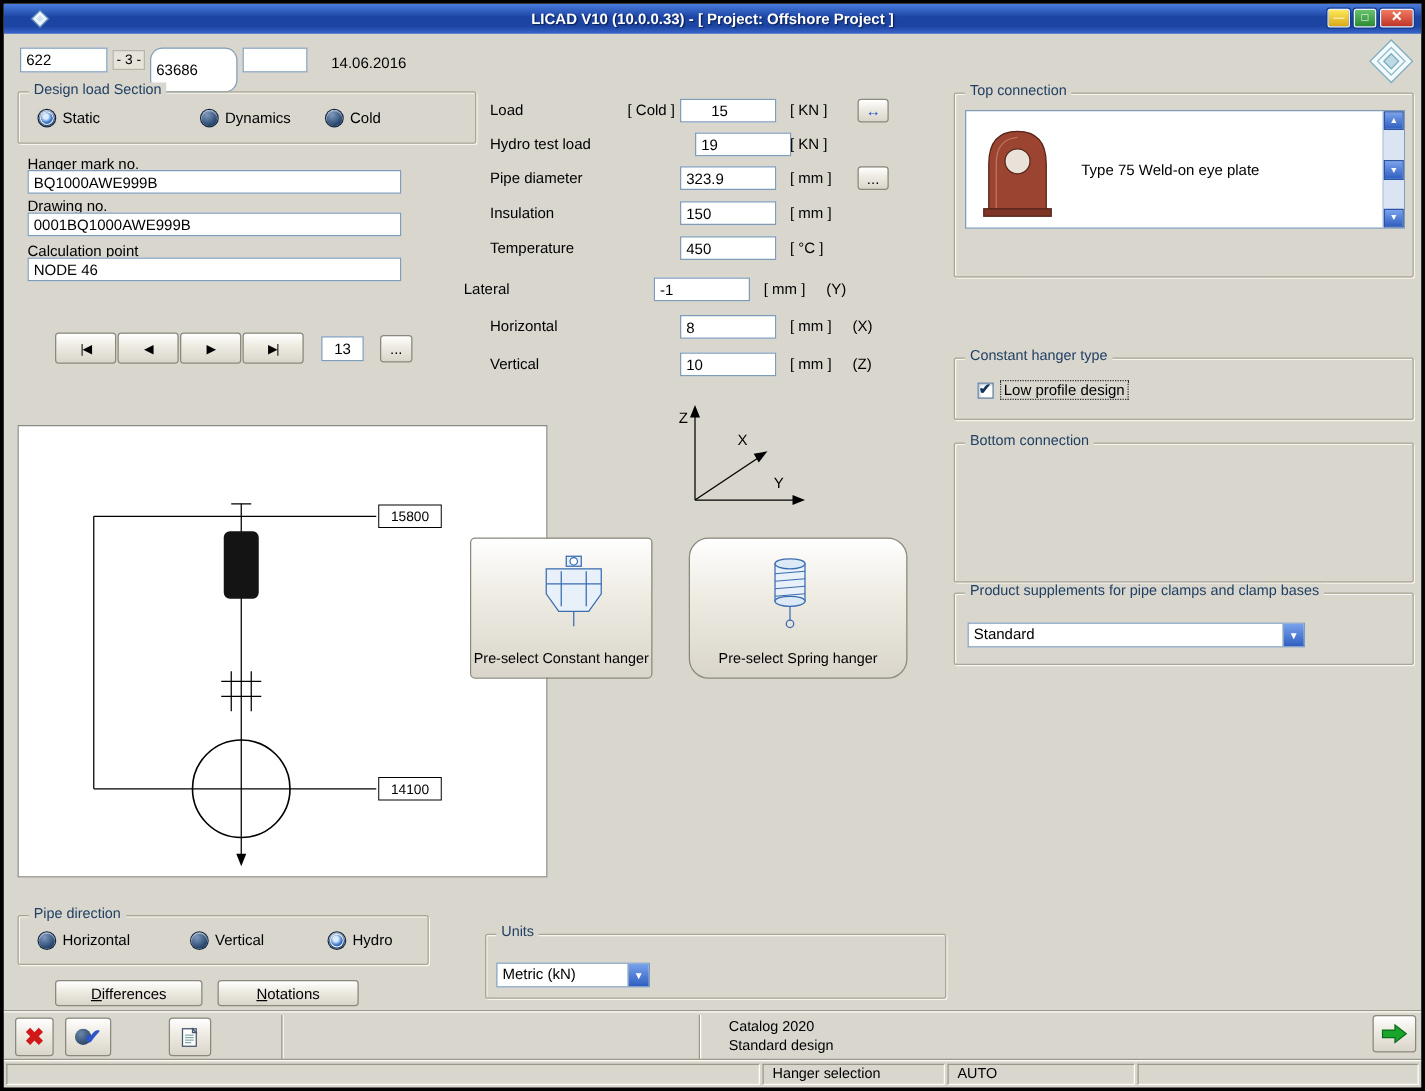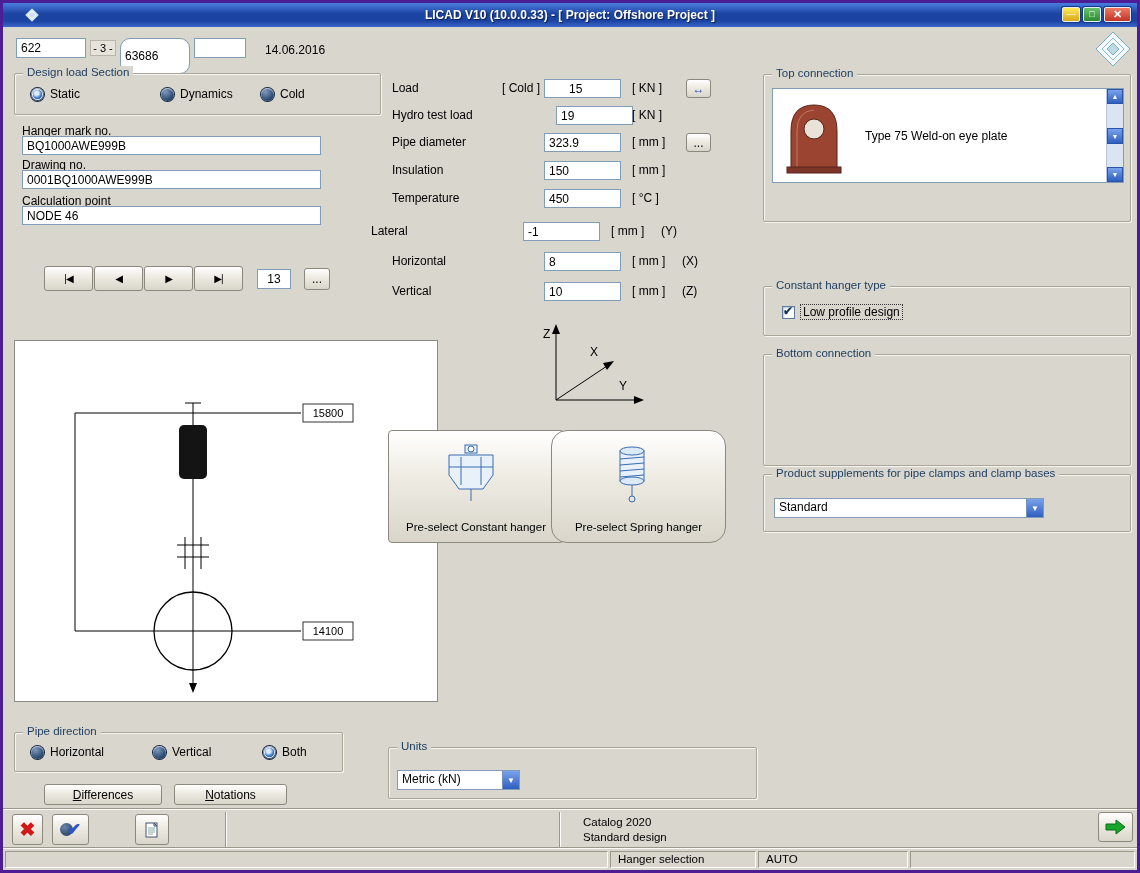--- a/index.html
+++ b/index.html
@@ -1,17 +1,17 @@
 <!DOCTYPE html>
 <html><head>
 <meta charset="utf-8">
 <style>
   html,body{margin:0;padding:0;background:#9aa4b0;}
   *{box-sizing:border-box;}
-  .win{position:relative;width:1140px;height:873px;background:#d9d6cd;border:3px solid #4c1d95;
+  .win{position:relative;width:1140px;height:873px;background:#d9d6cd;border:3px solid #000000;
        font-family:"Liberation Sans",sans-serif;font-size:12px;color:#000;overflow:hidden;}
   .abs{position:absolute;}
   
   .titlebar{position:absolute;left:0;right:0;top:0;height:24px;
     background:linear-gradient(180deg,#4a7de0 0%,#1c44a2 45%,#1c44a2 75%,#3a67cc 100%);
     display:flex;align-items:center;color:#fff;}
   .title-text{position:absolute;left:0;right:0;text-align:center;font-weight:bold;font-size:12px;
     text-shadow:1px 1px 1px #0a1e50;}
   .wbtn{position:absolute;top:4px;height:15px;border:1px solid #e8effa;border-radius:2px;
     display:flex;align-items:center;justify-content:center;color:#fff;font-size:9px;line-height:1;
@@ -163,21 +163,21 @@
     <div class="ropt" style="left:16px;top:12px">
       <span class="radio"></span>
       <span>Horizontal</span>
     </div>
     <div class="ropt" style="left:138px;top:12px">
       <span class="radio"></span>
       <span>Vertical</span>
     </div>
     <div class="ropt" style="left:248px;top:12px">
       <span class="radio sel"></span>
-      <span>Both</span>
+      <span>Hydro</span>
     </div>
   </div>
   <div class="btn" style="left:41px;top:781px;width:118px;height:21px">
     <span class="u1">Differences</span>
   </div>
   <div class="btn" style="left:171px;top:781px;width:113px;height:21px">
     <span class="u1">Notations</span>
   </div>
 
   <div class="abs" style="left:389px;top:76px;width:345px;height:22px">
@@ -238,21 +238,21 @@
       <line x1="16" y1="80" x2="96" y2="80"></line>
     </g>
     <polygon points="16,4 12,14 20,14" fill="#000"></polygon>
     <polygon points="74,41 67,50 63,43" fill="#000"></polygon>
     <polygon points="104,80 94,76 94,84" fill="#000"></polygon>
     <text x="3" y="18" font-size="12" font-family="Liberation Sans, sans-serif">Z</text>
     <text x="50" y="36" font-size="12" font-family="Liberation Sans, sans-serif">X</text>
     <text x="79" y="70" font-size="12" font-family="Liberation Sans, sans-serif">Y</text>
   </svg>
 
-  <div class="btn" style="left:385px;top:427px;width:176px;height:113px;border-radius:4px">
+  <div class="btn" style="left:373px;top:427px;width:146px;height:113px;border-radius:4px">
     <svg class="abs" style="left:50px;top:12px" width="64" height="62">
       <rect x="26" y="2" width="12" height="8" fill="#e8f0fa" stroke="#3a6cb0"></rect>
       <circle cx="32" cy="6" r="3" fill="#fff" stroke="#3a6cb0"></circle>
       <path d="M10 12 h44 v20 l-10 14 h-24 l-10 -14 z" fill="#e8f0fa" stroke="#3a6cb0"></path>
       <line x1="22" y1="14" x2="22" y2="42" stroke="#3a6cb0"></line>
       <line x1="42" y1="14" x2="42" y2="42" stroke="#3a6cb0"></line>
       <line x1="10" y1="24" x2="54" y2="24" stroke="#3a6cb0"></line>
       <line x1="32" y1="46" x2="32" y2="58" stroke="#3a6cb0"></line>
     </svg>
     <div class="caption">Pre-select Constant hanger</div>

